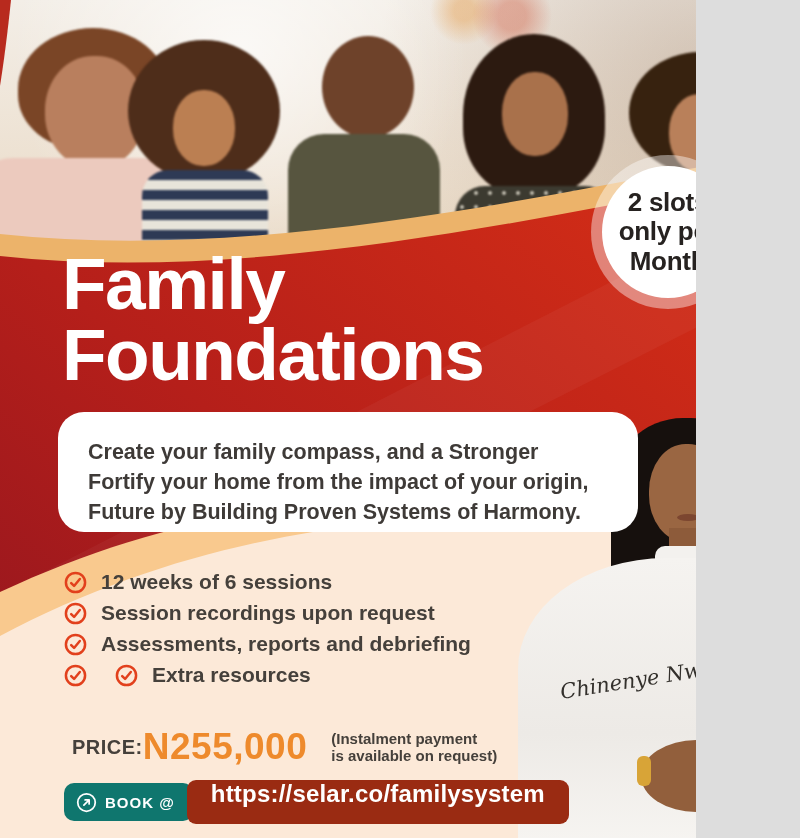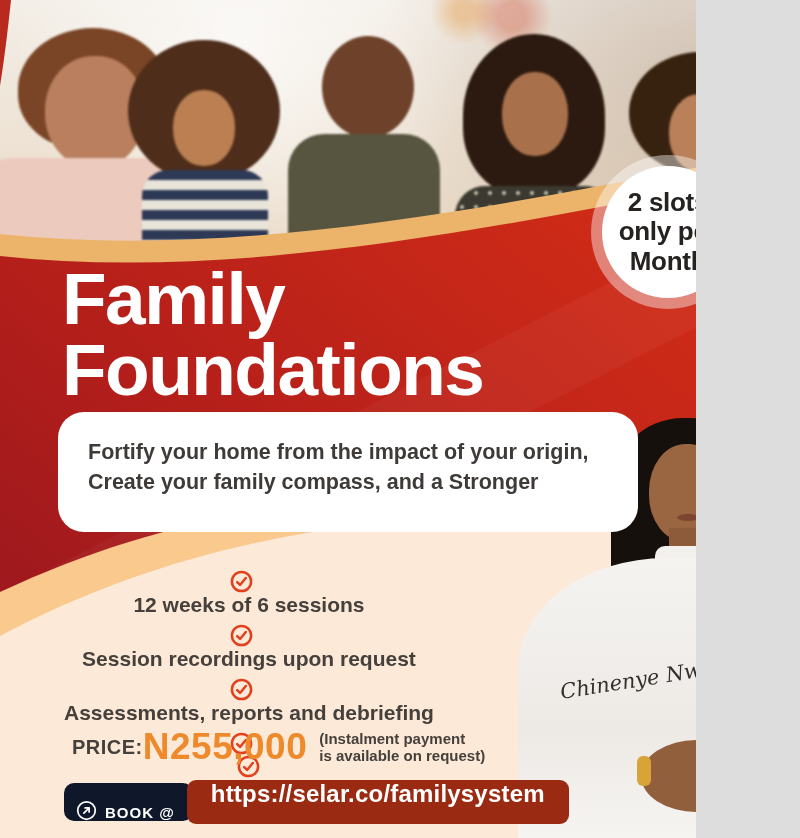--- a/index.html
+++ b/index.html
@@ -25,21 +25,21 @@
   .badge{position:absolute;left:602px;top:166px;width:132px;height:132px;border-radius:50%;
     background:#fff;box-shadow:0 0 0 11px rgba(255,255,255,.42);z-index:4;
     display:flex;flex-direction:column;justify-content:center;align-items:center;
     color:#262220;font-size:26px;line-height:1.13;letter-spacing:-.3px;text-align:center;}
   .badge .b1{font-weight:600;}
   .badge .b2 b{font-weight:600;}
   .badge .b2 span{font-weight:700;}
   .badge .b3{font-weight:700;}
 
   
-  .title{position:absolute;left:62px;top:264px;z-index:3;color:#fff;font-weight:800;
+  .title{position:absolute;left:62px;top:249px;z-index:3;color:#fff;font-weight:800;
     font-size:73px;line-height:.97;letter-spacing:-1.5px;margin:0;}
 
   
   .desc-box{position:absolute;left:58px;top:412px;width:580px;height:120px;z-index:3;
     background:#fff;border-radius:26px;box-sizing:border-box;padding:25px 30px;
     color:#3e3a37;font-size:21.5px;font-weight:600;line-height:1.4;}
 
   
   .coach{position:absolute;left:553px;top:418px;width:247px;height:420px;z-index:2;}
   .coach *{position:absolute;}
@@ -54,34 +54,34 @@
       border-radius:46% 44% 0 0 / 38% 34% 0 0;}
   .c-hands{left:88px;top:322px;width:112px;height:72px;background:#925f3c;border-radius:50%;}
   .c-brace1{left:84px;top:338px;width:14px;height:30px;background:#d8a437;border-radius:6px;}
   .c-brace2{left:192px;top:330px;width:14px;height:32px;background:#cf9a2e;border-radius:6px;}
   .c-sign{left:6px;top:244px;width:230px;transform:rotate(-9deg);
     font-family:"DejaVu Serif",serif;font-style:italic;font-size:21px;color:#33302c;}
 
   
   .features{position:absolute;left:64px;top:570px;z-index:3;display:flex;
     flex-direction:column;gap:7px;}
-  .feat-row{display:flex;align-items:center;color:#45403b;font-size:21px;font-weight:700;flex-direction:column;}
+  .feat-row{display:flex;align-items:center;color:#45403b;font-size:21px;font-weight:700;}
   .check{width:23px;height:23px;flex:0 0 23px;margin-right:14px;display:inline-block;}
   .check.inline{margin-left:14px;}
   .check svg{width:100%;height:100%;display:block;}
 
   
   .price-row{position:absolute;left:72px;top:726px;z-index:3;display:flex;align-items:center;}
   .price-label{color:#45403b;font-size:20px;font-weight:700;letter-spacing:.5px;}
   .price-amount{color:#ee8a2c;font-size:37px;font-weight:800;margin-left:0;letter-spacing:.5px;}
-  .price-note{margin-left:12px;color:#45403b;font-size:15px;font-weight:700;line-height:1.15;}
+  .price-note{margin-left:24px;color:#45403b;font-size:15px;font-weight:700;line-height:1.15;}
 
   
   .cta-row{position:absolute;left:64px;top:780px;z-index:3;display:flex;align-items:center;}
-  .book-pill{height:38px;background:#0f172a;border-radius:10px;display:flex;align-items:flex-end;
+  .book-pill{height:38px;background:#0f766e;border-radius:10px;display:flex;align-items:center;
     padding:0 18px 0 12px;cursor:pointer;}
   .book-pill .arrow{width:21px;height:21px;margin-right:8px;}
   .book-pill .arrow svg{width:100%;height:100%;display:block;}
   .book-label{color:#fff;font-size:15px;font-weight:800;letter-spacing:1px;}
   .url-bar{height:44px;margin-left:-6px;background:#9a2b12;border-radius:9px;display:flex;
     padding:0 24px;cursor:pointer;}
   .url-text{color:#fff;font-size:24px;font-weight:800;letter-spacing:.2px;}
 </style>
 </head>
 <body>
@@ -141,22 +141,23 @@
     <div class="b2"><b>only</b><span> per</span></div>
     <div class="b3">Month</div>
   </div>
 
   <h1 class="title">
     <div>Family</div>
     <div>Foundations</div>
   </h1>
 
   <div class="desc-box">
+    <div>Create your family compass, and a Stronger</div>
     <div>Fortify your home from the  impact of your origin,</div>
-    <div>Create your family compass, and a Stronger</div>
+    <div>Future by Building Proven Systems of Harmony.</div>
   </div>
 
   <div class="coach">
     <div class="c-hair"></div>
     <div class="c-face"></div>
     <div class="c-lip"></div>
     <div class="c-neck"></div>
     <div class="c-collar"></div>
     <div class="c-body"></div>
     <div class="c-hands"></div>

